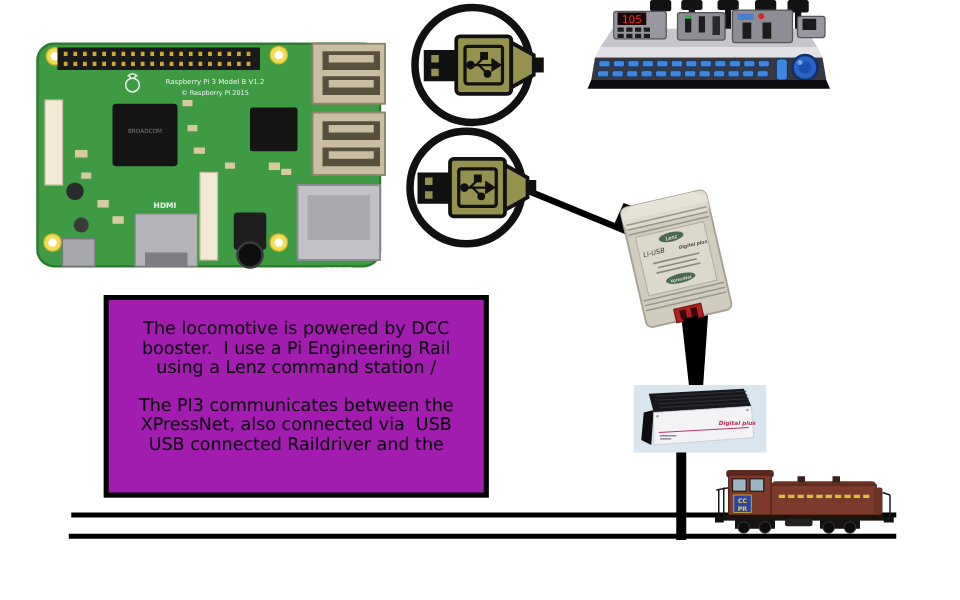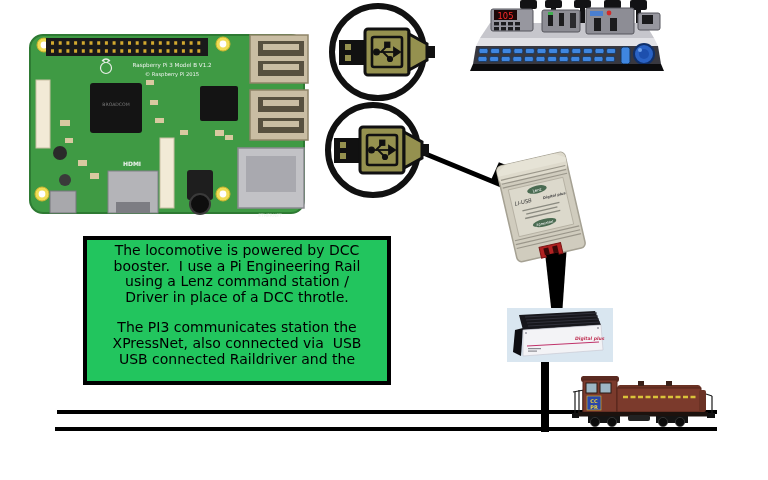--- a/index.html
+++ b/index.html
@@ -1,23 +1,23 @@
 <!DOCTYPE html>
 <html><head>
 <meta charset="utf-8">
 <style>
   html,body{margin:0;padding:0;background:#fff;}
   .canvas{position:relative;width:768px;height:468px;background:#fff;overflow:hidden;
           font-family:"DejaVu Sans","Liberation Sans",sans-serif;}
   .abs{position:absolute;}
   .note-box{
     left:83px;top:236px;width:300px;height:138px;
-    border:4px solid #000;background:#22c55e;color:#000;
+    border:4px solid #000;background:#a21caf;color:#000;
     text-align:center;font-size:14px;line-height:15.6px;
-    padding-top:3px;box-sizing:content-box;
+    padding-top:16px;box-sizing:content-box;
   }
   .note-box .ln{white-space:pre;}
   .note-box .gap{height:15px;}
   .rail{background:#000;height:4px;}
   svg text{font-family:"DejaVu Sans","Liberation Sans",sans-serif;}
 </style>
 </head>
 <body>
 
 <div class="canvas">
@@ -246,23 +246,22 @@
       <circle cx="176" cy="50" r="2" fill="#6fa2ec"></circle>
     </g>
 
     <polygon points="9,64 197,64 200,71 6,71" fill="#0c0c0e"></polygon>
   </svg>
 
   <div class="abs note-box">
     <div class="ln">The locomotive is powered by DCC</div>
     <div class="ln">booster.  I use a Pi Engineering Rail</div>
     <div class="ln">using a Lenz command station /</div>
-    <div class="ln">Driver in place of a DCC throtle.</div>
     <div class="gap"></div>
-    <div class="ln">The PI3 communicates station the</div>
+    <div class="ln">The PI3 communicates between the</div>
     <div class="ln">XPressNet, also connected via  USB</div>
     <div class="ln">USB connected Raildriver and the</div>
   </div>
 
   <svg class="abs" style="left:482px;top:148px;" width="130" height="120" viewBox="0 0 130 120">
     <g transform="rotate(-13 59 59)">
       <polygon points="16,22 28,6 40,14 30,28" fill="#000"></polygon>
       <rect x="24" y="10" width="70" height="98" rx="5" fill="#d0ccbe" stroke="#a5a193" stroke-width="1.5"></rect>
       <rect x="24" y="10" width="70" height="18" rx="5" fill="#dedacc"></rect>
       <polygon points="24,16 34,10 84,10 94,16 94,20 24,20" fill="#e6e3d6"></polygon>

